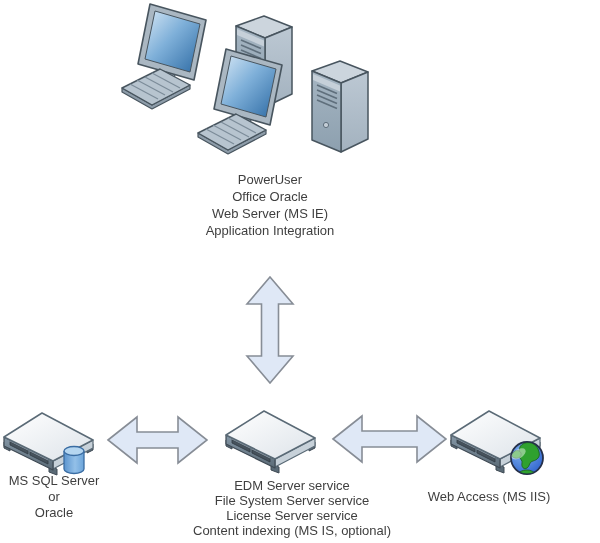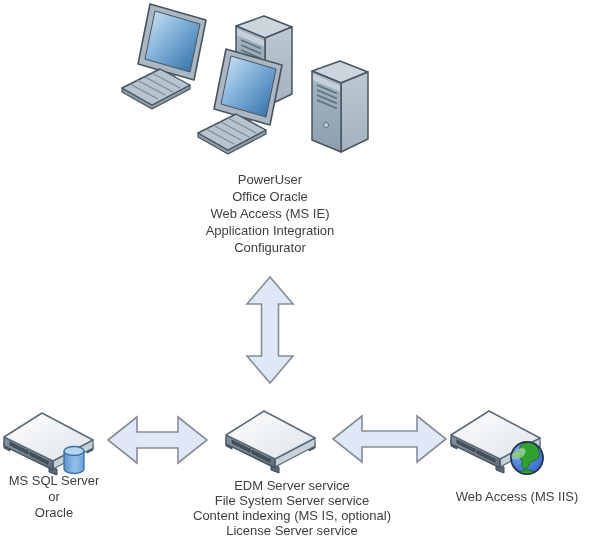--- a/index.html
+++ b/index.html
@@ -166,35 +166,34 @@
     </g>
 
     <g>
       <use href="#globe" transform="translate(527,458)"></use>
     </g>
   </svg>
 
   <div class="label-block lh17" style="left:270px; top:171px;">
     <div>PowerUser</div>
     <div>Office Oracle</div>
-    <div>Web Access (MS IE)</div>
+    <div>Web Server (MS IE)</div>
     <div>Application Integration</div>
-    <div>Configurator</div>
   </div>
 
   <div class="label-block lh16" style="left:49px; top:473px;">
     <div>MS SQL Server</div>
     <div>or</div>
     <div>Oracle</div>
   </div>
 
   <div class="label-block lh15" style="left:292px; top:478px;">
     <div>EDM Server service</div>
     <div>File System Server service</div>
+    <div>License Server service</div>
     <div>Content indexing (MS IS, optional)</div>
-    <div>License Server service</div>
   </div>
 
-  <div class="label-block lh16" style="left:512px; top:489px;">
+  <div class="label-block lh16" style="left:484px; top:489px;">
     <div>Web Access (MS IIS)</div>
   </div>
 
 </div>
 
 </body></html>

